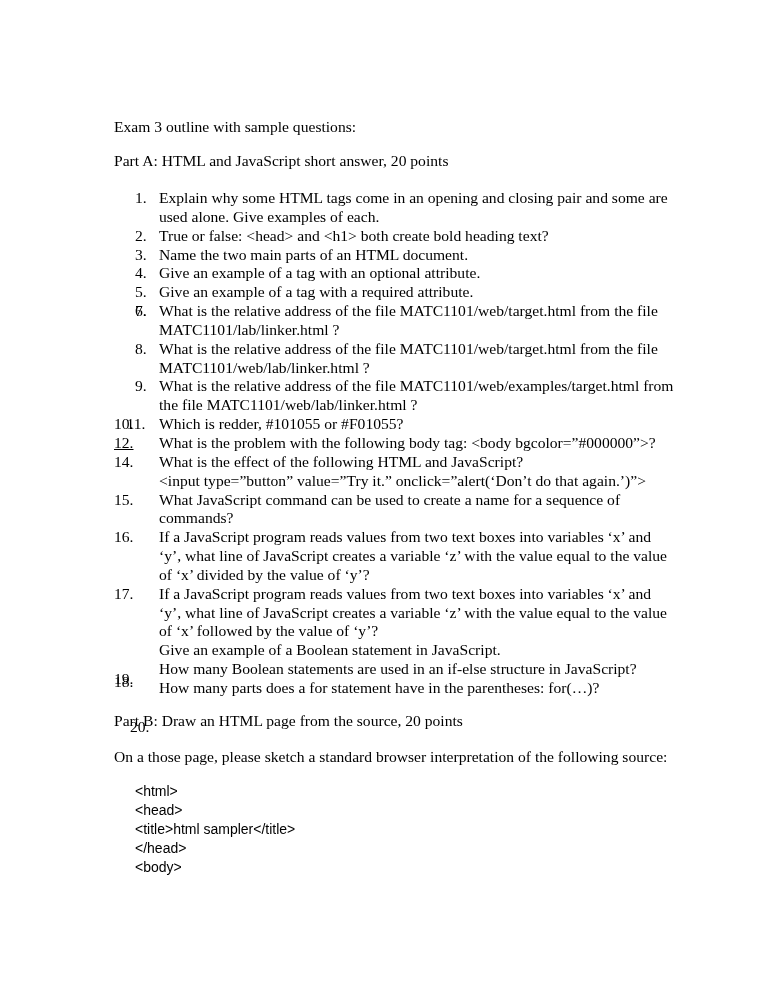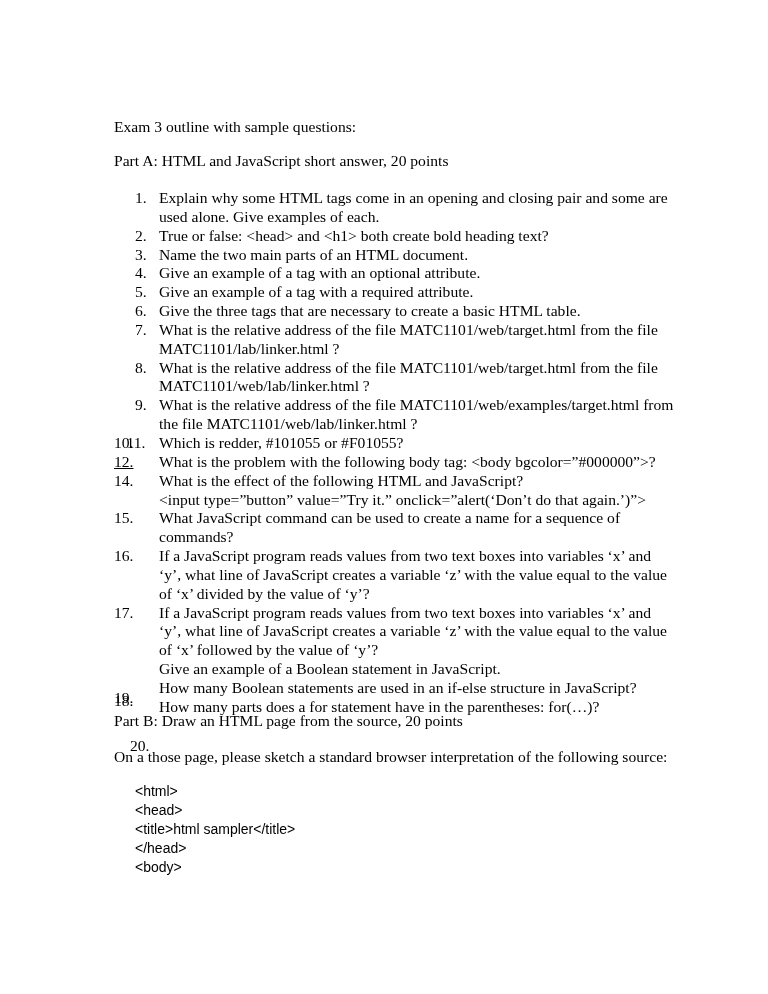--- a/index.html
+++ b/index.html
@@ -19,21 +19,21 @@
 <div class="page">
   <div class="line" style="top:117px">Exam 3  outline with sample questions:</div>
   <div class="line" style="top:151px">Part A: HTML and JavaScript short answer, 20 points</div>
 
   <ol class="questions" id="qlist">
       <li><span class="num">1.</span><span>Explain why some HTML tags come in an opening and closing pair and some are used alone. Give examples of each.</span></li>
       <li><span class="num">2.</span><span>True or false: &lt;head&gt; and &lt;h1&gt; both create bold heading text?</span></li>
       <li><span class="num">3.</span><span>Name the two main parts of an HTML document.</span></li>
       <li><span class="num">4.</span><span>Give an example of a tag with an optional attribute.</span></li>
       <li><span class="num">5.</span><span>Give an example of a tag with a required attribute.</span></li>
-      <li><span class="num">6.</span><span>Give the three tags that are necessary to create a basic HTML table.</span></li>
+      <li><span class="num">6.</span></li>
       <li><span class="num">7.</span><span>What is the relative address of the file MATC1101/web/target.html from the file MATC1101/lab/linker.html ?</span></li>
       <li><span class="num">8.</span><span>What is the relative address of the file MATC1101/web/target.html from the file MATC1101/web/lab/linker.html ?</span></li>
       <li><span class="num">9.</span><span>What is the relative address of the file MATC1101/web/examples/target.html from the file MATC1101/web/lab/linker.html ?</span></li>
       <li><span class="num" style="left: 0px;">10.</span></li>
       <li><span class="num" style="left: 12px; text-align: center;">11.</span><span>Which is redder, #101055 or #F01055?</span></li>
       <li><span class="num" style="left: 0px; text-decoration: underline;">12.</span><span>What is the problem with the following body tag: &lt;body bgcolor=”#000000”&gt;?</span></li>
       <li><span class="num" style="left: 0px;">14.</span><span>What is the effect of the following HTML and JavaScript?</span><div>&lt;input type=”button” value=”Try it.” onclick=”alert(‘Don’t do that again.’)”&gt;</div></li>
       <li><span class="num" style="left: 0px;">15.</span><span>What JavaScript command can be used to create a name for a sequence of commands?</span></li>
       <li><span class="num" style="left: 0px;">16.</span><span> If a JavaScript program reads values from two text boxes into variables ‘x’ and ‘y’, what line of JavaScript creates a variable ‘z’ with the value equal to the value of ‘x’ divided by the value of ‘y’?</span></li>
       <li><span class="num" style="left: 0px;">17.</span><span>If a JavaScript program reads values from two text boxes into variables ‘x’ and ‘y’, what line of JavaScript creates a variable ‘z’ with the value equal to the value of ‘x’ followed by the value of ‘y’?</span></li>

